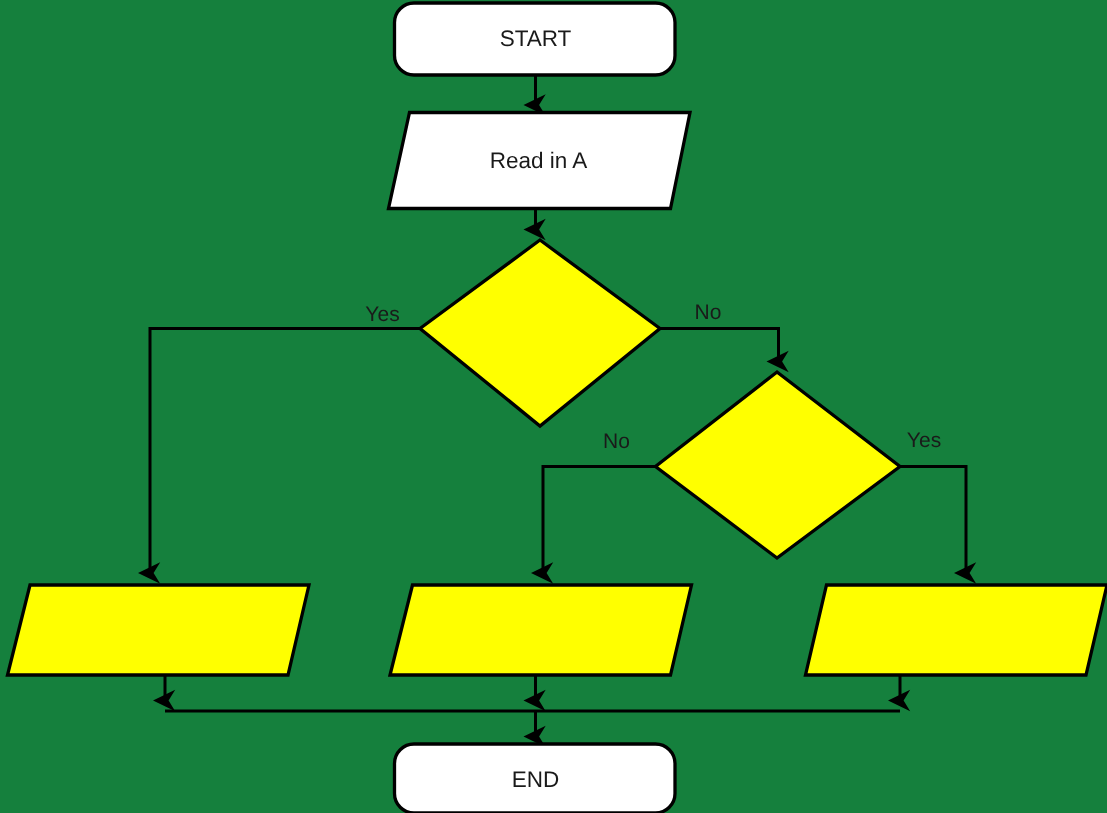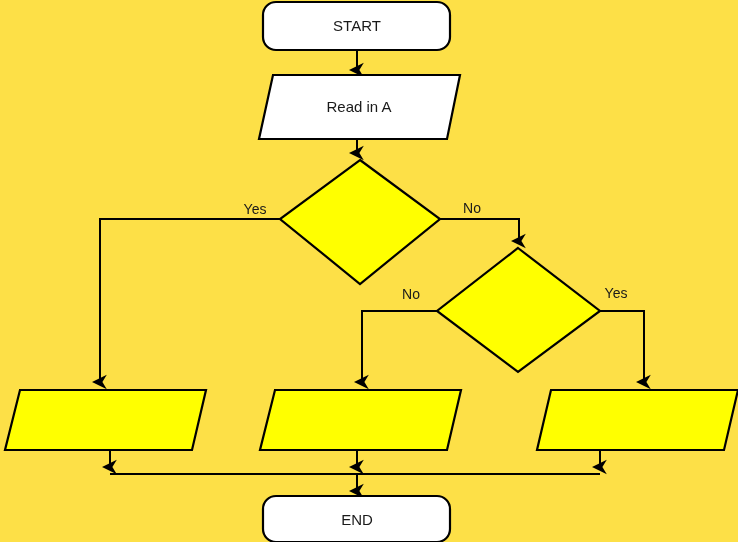--- a/index.html
+++ b/index.html
@@ -7,21 +7,21 @@
     padding: 0;
     background: #ffffff;
   }
   body {
     font-family: "Liberation Sans", sans-serif;
   }
   #flowchart-canvas {
     position: relative;
     width: 738px;
     height: 542px;
-    background: #fde047;
+    background: #15803d;
     overflow: hidden;
   }
   #flowchart-canvas svg {
     position: absolute;
     top: 0;
     left: 0;
   }
   .node-text {
     font-family: "Liberation Sans", sans-serif;
     font-size: 15px;

